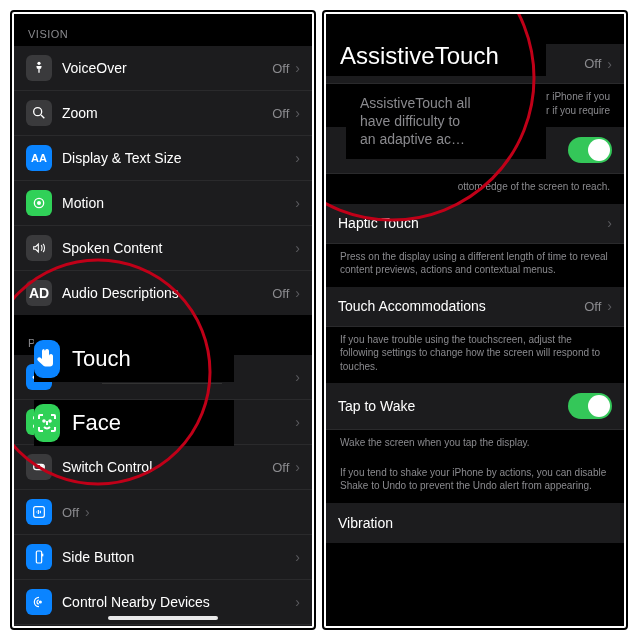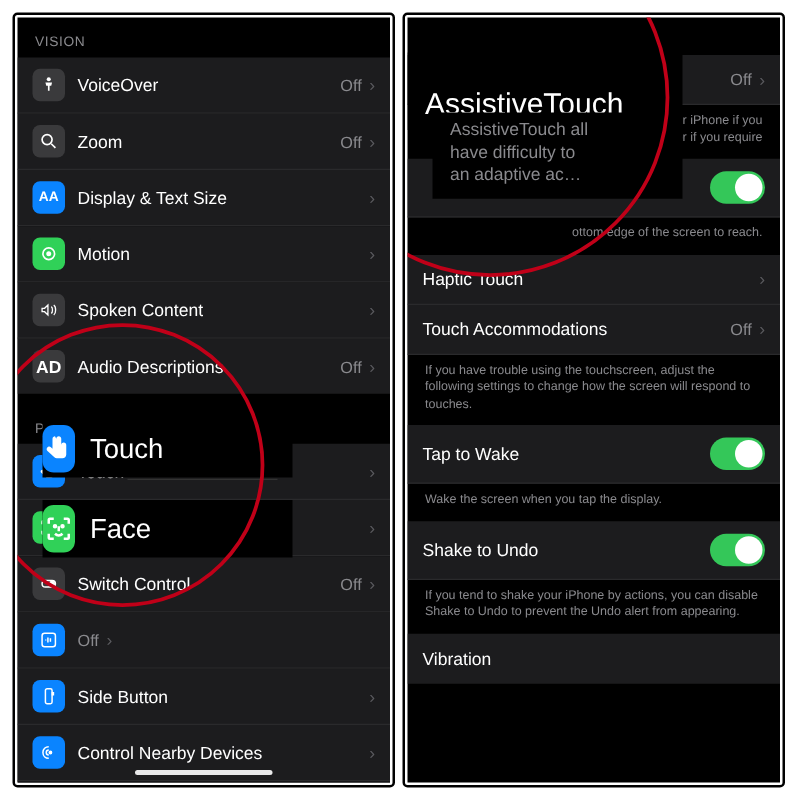--- a/index.html
+++ b/index.html
@@ -60,21 +60,20 @@
     line-height: 1.35;
     padding: 6px 14px 10px 14px;
   }
 
   
   .big-title {
     font-size: 24px;
     font-weight: 400;
     color: #fff;
     padding: 28px 14px 6px 14px;
-    margin-top: 28px;
   }
   .lead {
     color: #8a8a8e;
     font-size: 14px;
     line-height: 1.3;
     padding: 4px 14px 10px 14px;
     margin-left: 20px;
   }
   .rrow {
     display: flex; align-items: center;
@@ -294,38 +293,35 @@
     <div class="rrow">
       <span class="label"></span>
       <span class="toggle"></span>
     </div>
     <div class="footer-text" style="text-align:right">ottom edge of the screen to reach.</div>
 
     <div class="rrow">
       <span class="label">Haptic Touch</span>
       <span class="chev">›</span>
     </div>
+    <div class="footer-text">Press on the display using a different length of time to reveal content previews, actions and contextual menus.</div>
 
     <div class="rrow">
       <span class="label">Touch Accommodations</span>
       <span class="row-status">Off</span>
       <span class="chev">›</span>
     </div>
     <div class="footer-text">If you have trouble using the touchscreen, adjust the following settings to change how the screen will respond to touches.</div>
 
     <div class="rrow">
       <span class="label">Tap to Wake</span>
       <span class="toggle"></span>
     </div>
     <div class="footer-text">Wake the screen when you tap the display.</div>
 
-    <div class="rrow">
-      <span class="label">Shake to Undo</span>
-      <span class="toggle"></span>
-    </div>
     <div class="footer-text">If you tend to shake your iPhone by actions, you can disable Shake to Undo to prevent the Undo alert from appearing.</div>
 
     <div class="rrow" style="border-bottom:none">
       <span class="label">Vibration</span>
     </div>
 
     <div class="big-title" style="position:absolute; left:0; top:0; background:#000; width:220px">AssistiveTouch</div>
     <div class="lead" style="position:absolute; left:0; top:76px; width:200px; white-space:pre-line; background:#000">AssistiveTouch all
 have difficulty to
 an adaptive ac…</div>

